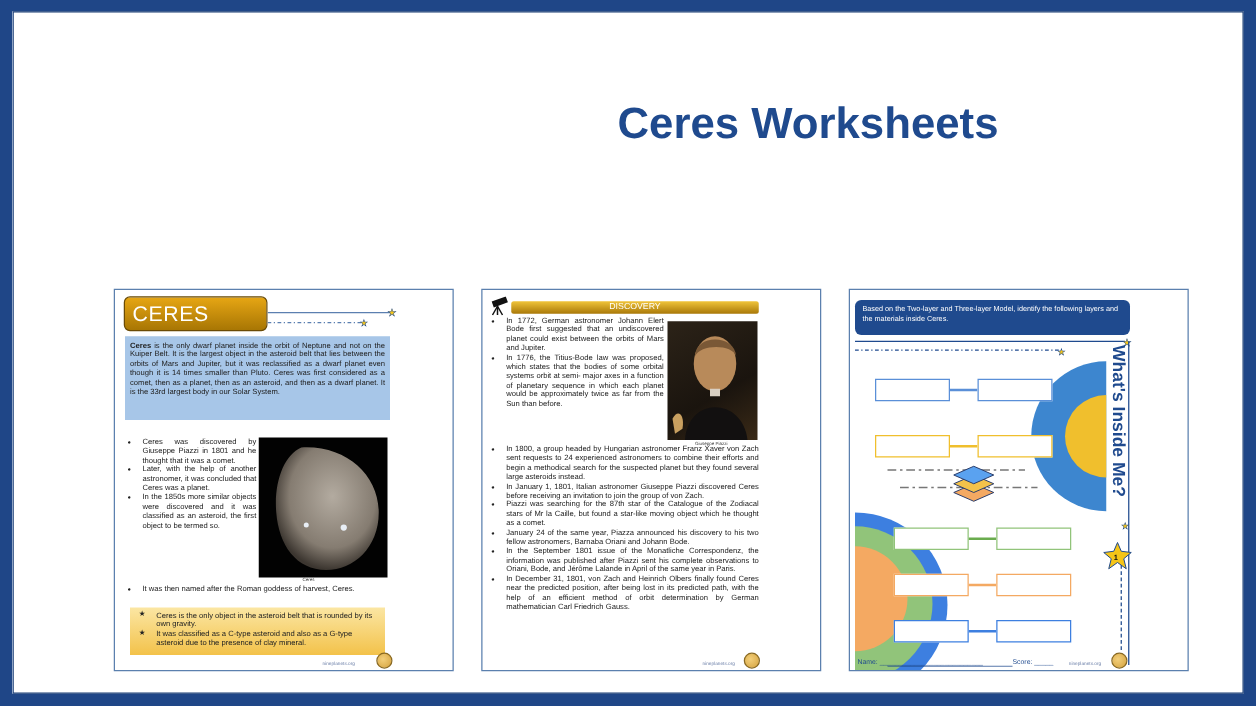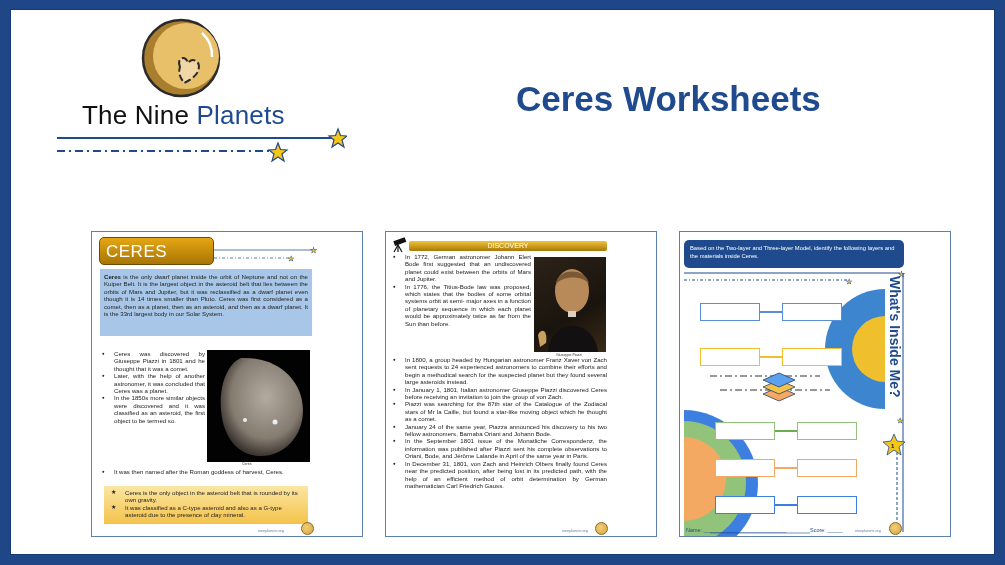--- a/index.html
+++ b/index.html
@@ -9,21 +9,21 @@
     position: absolute; left: 10px; top: 9px; width: 985px; height: 546px;
     background: #ffffff; box-shadow: inset 0 0 0 1px #163a73;
   }
   
   .logo { position: absolute; left: 37px; top: 5px; width: 300px; height: 150px; }
   .logo-planet { position: absolute; left: 93px; top: 3px; width: 82px; height: 82px; }
   .logo-text { position: absolute; left: 35px; top: 86px; font-size: 26px; color: #111; letter-spacing: 0.2px; white-space: nowrap; }
   .logo-text .accent { color: #1f4a93; }
   .logo-lines { position: absolute; left: 0; top: 113px; width: 300px; height: 40px; }
   
-  .page-title { position: absolute; left: 506px; top: 70px; font-size: 35px; font-weight: bold; color: #1f4a8e; white-space: nowrap; }
+  .page-title { position: absolute; left: 484px; top: 70px; font-size: 35px; font-weight: bold; color: #1f4a8e; white-space: nowrap; }
 
   
   .ws { position: absolute; top: 222px; width: 272px; height: 306px; background: #fff; border: 1.5px solid #5b80ae; overflow: hidden; }
   .ws1 { left: 81px; }
   .ws2 { left: 375px; }
   .ws3 { left: 669px; }
   .tiny { font-size: 6.1px; line-height: 7.4px; color: #222; }
   ul.b { list-style: none; }
   ul.b li { position: relative; padding-left: 14px; text-align: justify; }
   ul.b li::before { content: "●"; position: absolute; left: 2px; top: 0; font-size: 4.5px; }
@@ -59,35 +59,20 @@
   .layer-box { position: absolute; width: 60px; height: 18px; background: #fff; border: 1.5px solid; }
   .layer-link { position: absolute; height: 2px; }
   .ws3-name { position: absolute; left: 6px; top: 295px; font-size: 5.5px; color: #1f4a8e; }
   .ws3-score { position: absolute; left: 130px; top: 295px; font-size: 5.5px; color: #1f4a8e; }
 </style>
 </head>
 <body>
 
 <div class="frame">
 
-  <div class="logo">
-    <svg class="logo-planet" viewBox="0 0 82 82">
-      <circle cx="41" cy="41" r="38" fill="#a97f2f" stroke="#2b2b2b" stroke-width="2.5"></circle>
-      <circle cx="46" cy="39" r="33" fill="#e9c06a"></circle>
-      <path d="M62 16 A30 30 0 0 1 72 40" stroke="#fff" stroke-width="2.5" fill="none"></path>
-      <path d="M40 50 C36 40 46 38 48 46 C52 40 62 44 58 54 C56 60 48 64 44 66 C40 60 38 56 40 50Z" fill="#f1d7a5" stroke="#2b2b2b" stroke-width="2" stroke-dasharray="7 3"></path>
-    </svg>
-    <div class="logo-text"><span>The Nine </span><span class="accent">Planets</span></div>
-    <svg class="logo-lines" viewBox="0 0 300 40">
-      <line x1="10" y1="11" x2="285" y2="11" stroke="#1f4a8e" stroke-width="2"></line>
-      <line x1="10" y1="24" x2="222" y2="24" stroke="#1f4a8e" stroke-width="2" stroke-dasharray="8 4 2 4"></line>
-      <polygon points="291,2 293.5,8.5 300,9 295,13 297,20 291,16 285,20 287,13 282,9 288.5,8.5" fill="#f5c518" stroke="#1f4a8e" stroke-width="1.2"></polygon>
-      <polygon points="231,16 233.5,22.5 240,23 235,27 237,34 231,30 225,34 227,27 222,23 228.5,22.5" fill="#f5c518" stroke="#1f4a8e" stroke-width="1.2"></polygon>
-    </svg>
-  </div>
 
   <div class="page-title">Ceres Worksheets</div>
 
   <div class="ws ws1">
     <div class="ceres-banner">CERES</div>
     <svg style="position:absolute;left:122px;top:12px;width:106px;height:22px" viewBox="0 0 106 22">
       <line x1="0" y1="6" x2="100" y2="6" stroke="#5b7fb0" stroke-width="1"></line>
       <line x1="0" y1="14" x2="76" y2="14" stroke="#5b7fb0" stroke-width="1" stroke-dasharray="3 2 1 2"></line>
       <text x="96" y="9" font-size="8" fill="#f5c518" stroke="#1f4a8e" stroke-width="0.4">★</text>
       <text x="74" y="17" font-size="7" fill="#f5c518" stroke="#1f4a8e" stroke-width="0.4">★</text>

